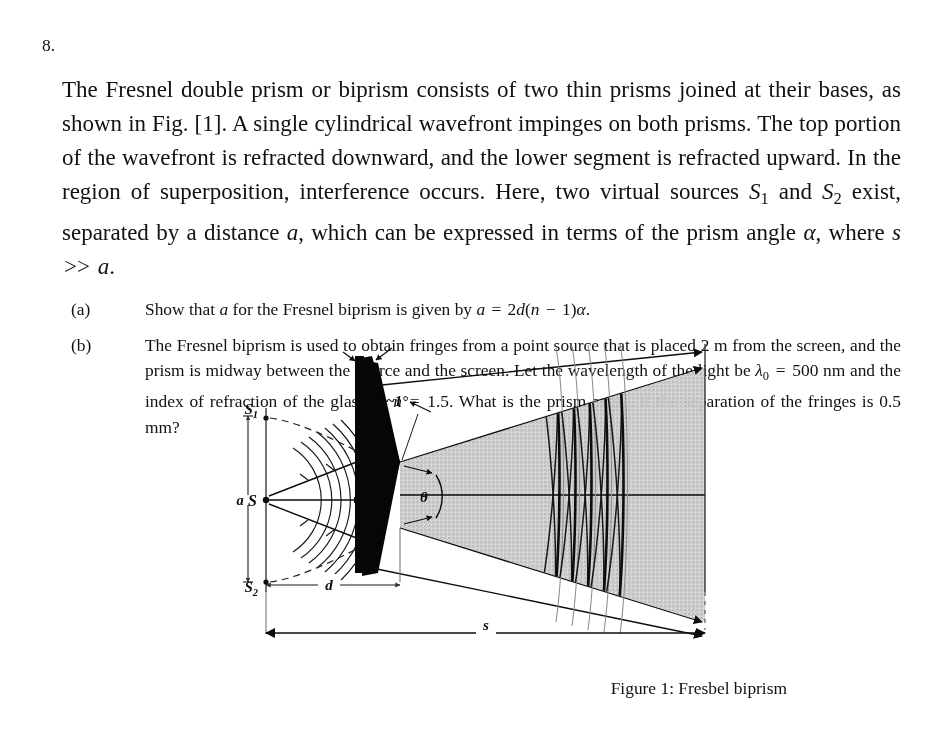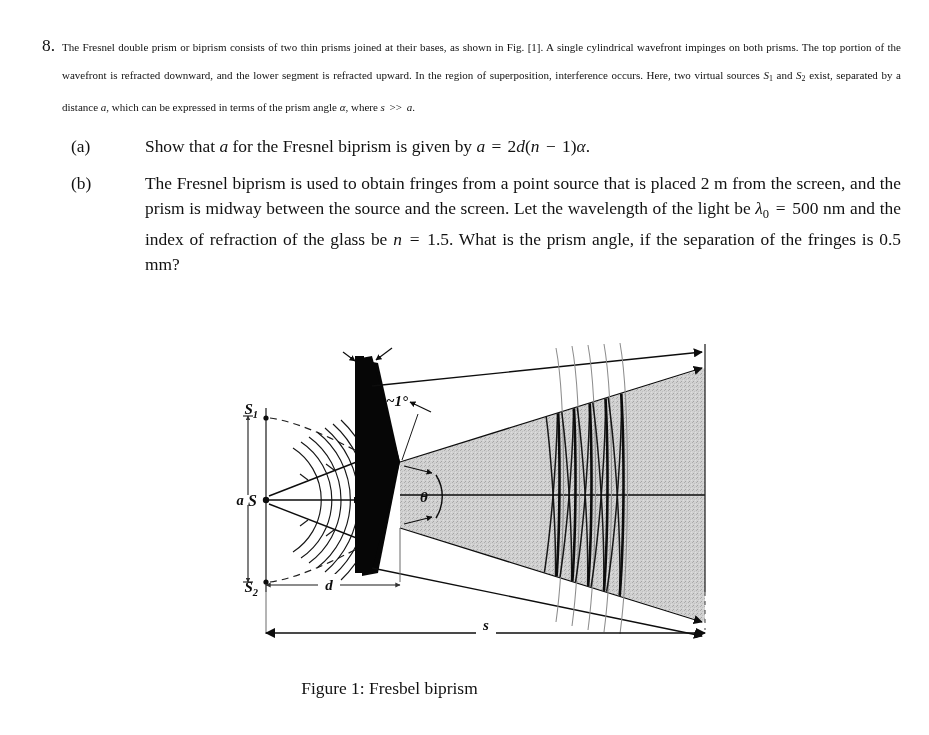--- a/index.html
+++ b/index.html
@@ -17,44 +17,45 @@
   .problem{
     position:absolute;left:36px;top:33px;width:865px;
   }
   .prob-row{display:flex;align-items:flex-start;}
   .prob-num{
     width:26px;flex:0 0 26px;text-align:right;
     font-size:17.4px;line-height:25.4px;padding-right:7px;
     box-sizing:border-box;
   }
   .prob-body{
-    flex:1;font-size:11px;line-height:28px;
+    flex:1;font-size:23px;line-height:34px;
     text-align:justify;text-justify:inter-word;
     hyphens:none;
+    margin-top:40px;
   }
   .subparts{margin-top:13px;padding-left:35px;}
   .sub-row{display:flex;align-items:flex-start;margin-bottom:11px;}
   .sub-lbl{
     width:30px;flex:0 0 30px;text-align:left;
     font-size:17.4px;line-height:25.4px;
   }
   .sub-body{
     flex:1;font-size:17.4px;line-height:25.4px;
     text-align:justify;text-justify:inter-word;margin-left:44px;
   }
   i.m{font-style:italic;font-family:"Liberation Serif","DejaVu Serif",serif;}
   .sub-up{font-size:0.72em;vertical-align:-0.28em;font-style:normal;}
   .op{font-style:normal;padding:0 2px;}
 
   
   .figwrap{position:absolute;left:0;top:330px;width:929px;height:330px;}
   .figure-svg{display:block;margin:0 auto;}
   .caption{
-    position:absolute;left:0;top:678px;width:779px;
-    text-align:center;font-size:17.4px;
+    position:absolute;left:8px;top:678px;width:779px;
+    text-align:right;font-size:17.4px;
   }
 </style>
 </head>
 <body>
 
 <div class="page">
 
   <div class="problem">
 
     <div class="prob-row">

